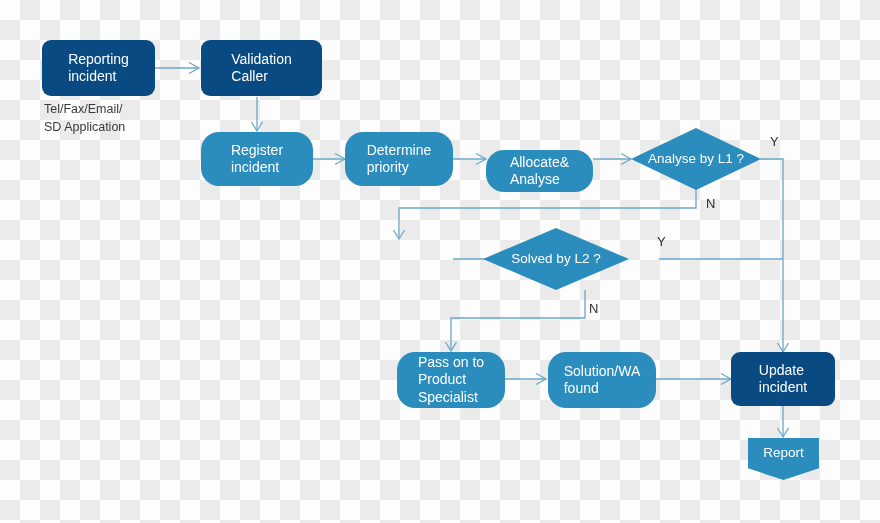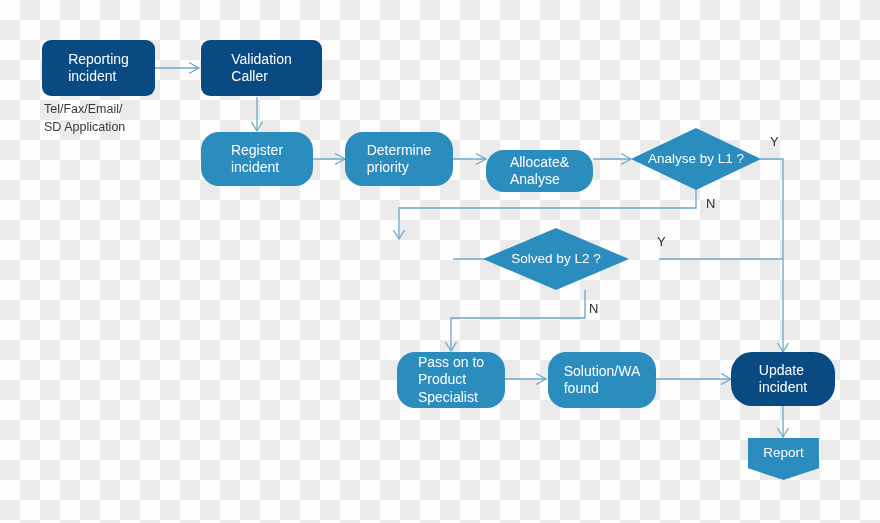--- a/index.html
+++ b/index.html
@@ -203,21 +203,21 @@
     <span>Solution/WA
 found</span>
   </div>
 
   <div class="node light" style="left:397px; top:352px; width:108px; height:56px;">
     <span>Pass on to
 Product
 Specialist</span>
   </div>
 
-  <div class="node dark" style="left:731px; top:352px; width:104px; height:54px;border-radius:21px;">
+  <div class="node dark" style="left:731px; top:352px; width:104px; height:54px;">
     <span>Update
 incident</span>
   </div>
 
   <div class="node doc" style="left:748px; top:438px; width:71px; height:42px;">
     <span class="doc-shape"></span>
     <span class="doc-label">Report</span>
   </div>
 
 </div>

